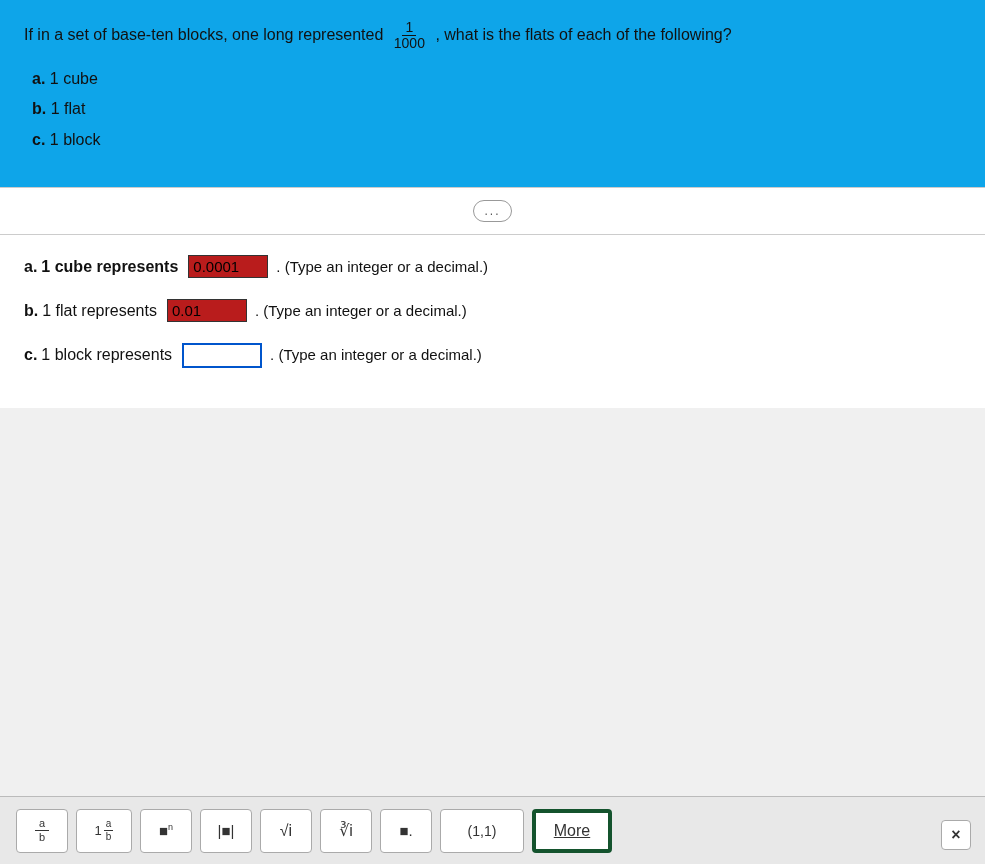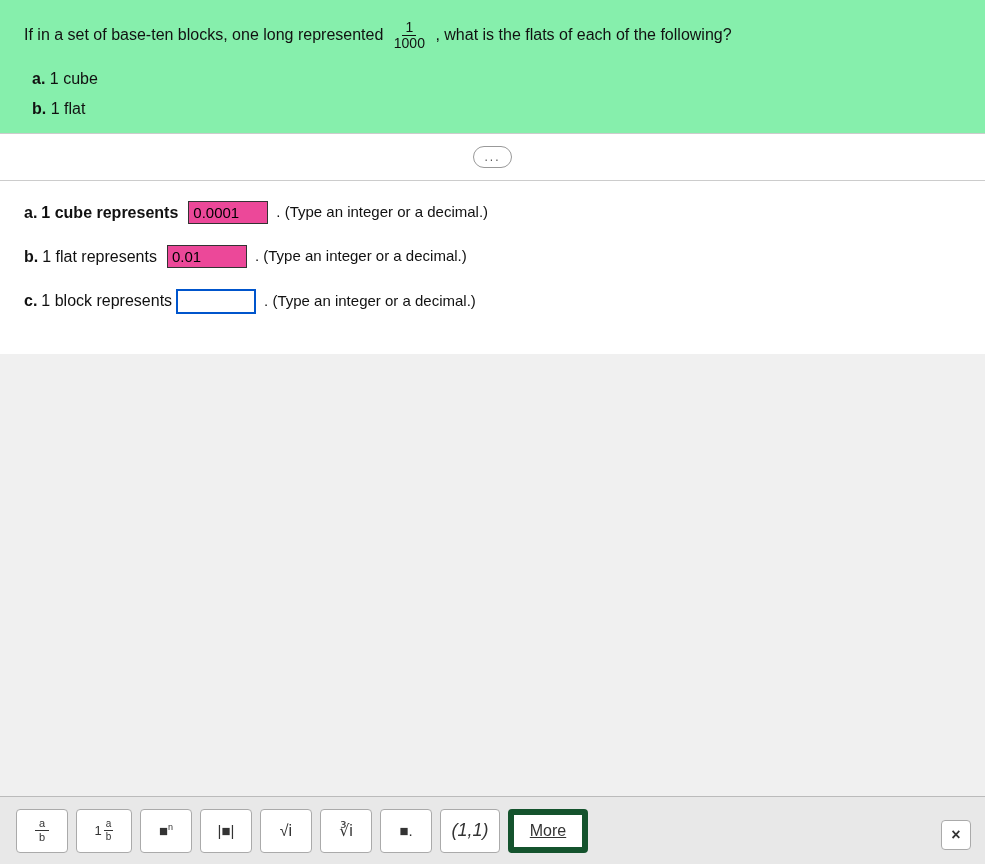--- a/index.html
+++ b/index.html
@@ -7,22 +7,22 @@
       width: 985px;
       min-height: 864px;
       background: #f0f0f0;
       font-family: Arial, sans-serif;
       font-size: 16px;
       color: #111;
       position: relative;
     }
 
     .question-area {
-      background: #86efac;
-      padding: 20px 24px 8px 24px;
+      background: #0ea5e9;
+      padding: 20px 24px 32px 24px;
       border-bottom: 1px solid #ccc;
     }
 
     .question-text {
       font-size: 16px;
       line-height: 1.5;
       margin-bottom: 12px;
     }
 
     .parts-list {
@@ -73,21 +73,21 @@
       border: 1px solid #333;
       padding: 2px 4px;
       font-size: 15px;
       width: 80px;
       background: #fff;
       outline: none;
       margin: 0 4px;
     }
 
     .answer-input.filled {
-      background: #ec4899;
+      background: #b91c1c;
     }
 
     .answer-input.active {
       border: 2px solid #0055cc;
     }
 
     .hint-text {
       color: #111;
       font-size: 15px;
       margin-left: 4px;
@@ -117,21 +117,21 @@
       display: flex;
       align-items: center;
       justify-content: center;
       cursor: pointer;
       font-size: 18px;
       color: #333;
     }
 
     .toolbar-more-btn {
       background: #fff;
-      border: 6px solid #14532d;
+      border: 4px solid #14532d;
       border-radius: 4px;
       min-width: 80px;
       height: 44px;
       display: flex;
       align-items: center;
       justify-content: center;
       cursor: pointer;
       font-size: 16px;
       color: #333;
       padding: 0 12px;
@@ -203,20 +203,21 @@
     <span>If in a set of base-ten blocks, one long represented</span>
     <span style="display:inline-flex; flex-direction:column; align-items:center; vertical-align:middle; margin:0 3px; font-size:14px; line-height:1.1;">
       <span style="border-bottom:1px solid #111; padding:0 3px; text-align:center;">1</span>
       <span style="padding:0 3px; text-align:left;">1000</span>
     </span>
     <span>, what is the flats of each of the following?</span>
   </div>
   <ul class="parts-list">
     <li><strong>a.</strong> <span>1 cube</span></li>
     <li><strong>b.</strong> <span>1 flat</span></li>
+    <li><strong>c.</strong> <span>1 block</span></li>
   </ul>
 </div>
 
 <div class="divider-row">
   <button class="ellipsis-btn">...</button>
 </div>
 
 <div class="answers-area">
 
   <div class="answer-row">
@@ -228,21 +229,21 @@
 
   <div class="answer-row">
     <span class="label">b.</span>
     <span style="margin-right:6px;">1 flat represents</span>
     <input class="answer-input filled" type="text" value="0.01" style="">
     <span class="hint-text">. (Type an integer or a decimal.)</span>
   </div>
 
   <div class="answer-row">
     <span class="label">c.</span>
-    <span style="margin-right:0;">1 block represents</span>
+    <span style="margin-right:6px;">1 block represents</span>
     <input class="answer-input active" type="text" value="" style="">
     <span class="hint-text">. (Type an integer or a decimal.)</span>
   </div>
 
 </div>
 
 <div class="toolbar">
 
   <button class="toolbar-btn" title="Fraction">
     <span class="fraction-btn">
@@ -274,21 +275,21 @@
   </button>
 
   <button class="toolbar-btn" title="Cube Root">
     <span style="font-size:16px;">∛i</span>
   </button>
 
   <button class="toolbar-btn" title="Decimal">
     <span style="font-size:15px;">■.</span>
   </button>
 
-  <button class="toolbar-btn" title="Coordinates" style="width:60px; font-size:18px;font-style:italic;">
+  <button class="toolbar-btn" title="Coordinates" style="width:84px; font-size:14px;">
     <span>(1,1)</span>
   </button>
 
   <button class="toolbar-more-btn">
     <span>More</span>
   </button>
 </div>
 
 <div class="close-btn">
   <span>×</span>

